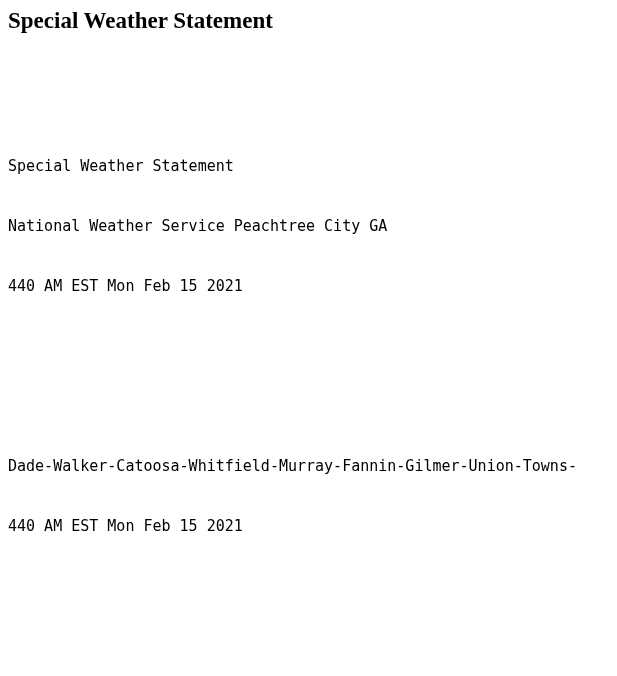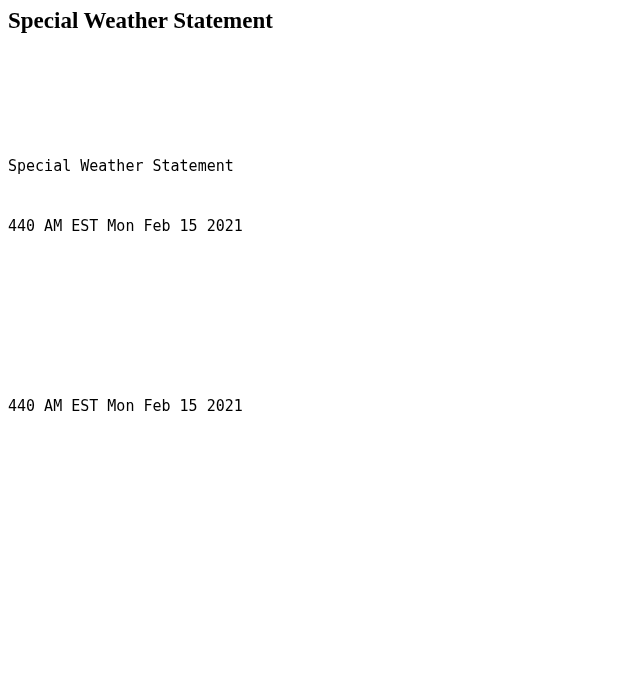--- a/index.html
+++ b/index.html
@@ -59,24 +59,26 @@
 <body>
 
 <div class="page">
 
   <h1 class="doc-title">Special Weather Statement</h1>
 
   <div class="product">
 
     <div class="block">
       <span class="line">Special Weather Statement</span>
+      <span class="line">National Weather Service Peachtree City GA</span>
       <span class="line">440 AM EST Mon Feb 15 2021</span>
     </div>
 
     <div class="block">
+      <span class="line">Dade-Walker-Catoosa-Whitfield-Murray-Fannin-Gilmer-Union-Towns-</span>
       <span class="line">440 AM EST Mon Feb 15 2021</span>
     </div>
 
     
 
     
 
     
 
     

